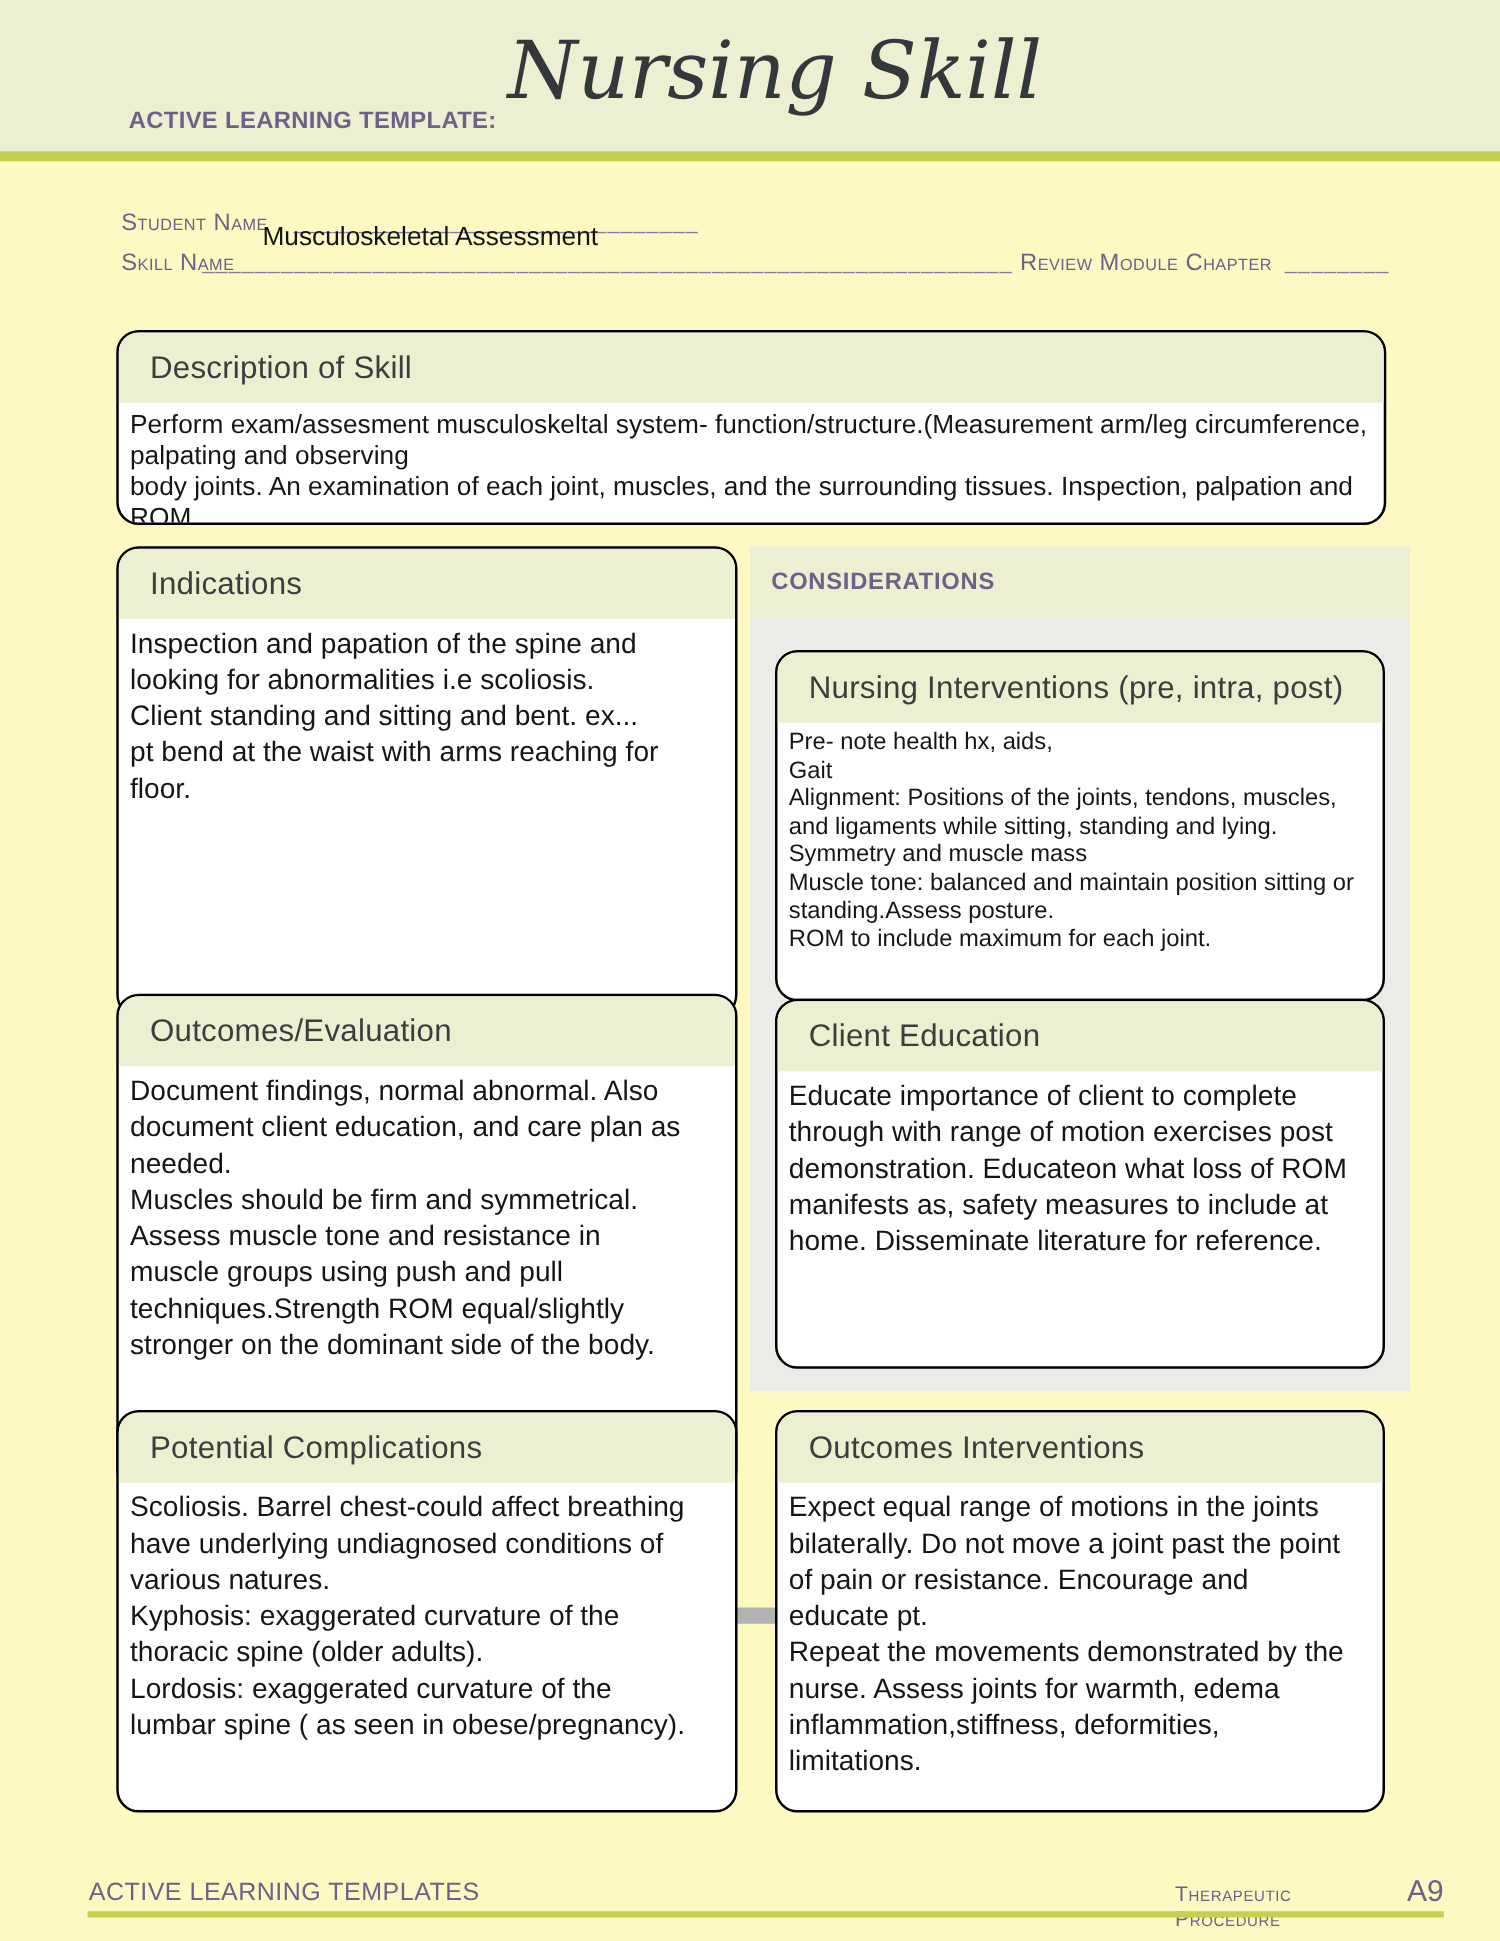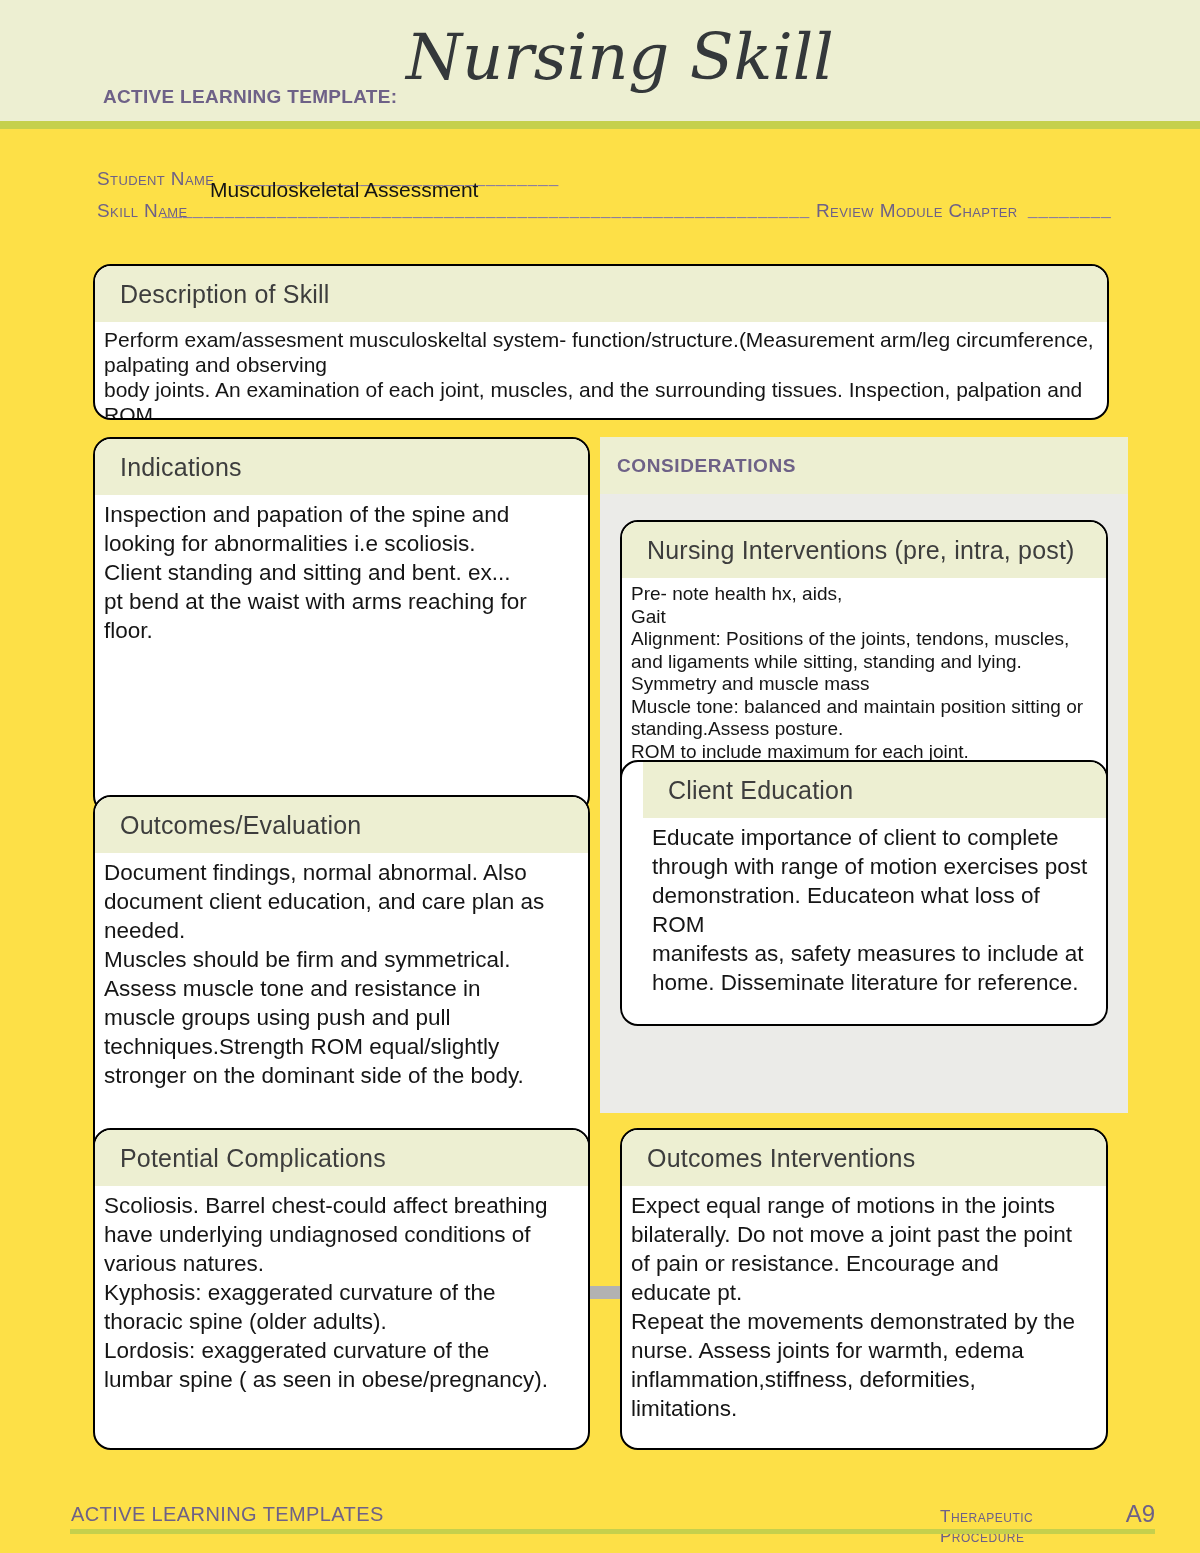--- a/index.html
+++ b/index.html
@@ -1,19 +1,19 @@
 <!DOCTYPE html>
 <html><head>
 <meta charset="utf-8">
 <style>
   * { margin:0; padding:0; box-sizing:border-box; }
   html,body { background:#fff; }
   .page {
     position:relative; width:1200px; height:1553px; margin:0 auto;
-    background:#fde047; overflow:hidden;
+    background:#fef9c3; overflow:hidden;
     font-family:"Liberation Sans", sans-serif;
   }
 
   
   .hdr-band { position:absolute; left:0; top:0; width:1200px; height:121px; background:#edefd2; }
   .hdr-label {
     position:absolute; left:103px; top:86px;
     font-size:19px; font-weight:bold; letter-spacing:.3px; color:#6e6187;
   }
   .hdr-title {
@@ -135,21 +135,21 @@
     <div class="box-body body-lg">Document findings, normal abnormal. Also
 document client education, and care plan as
 needed.
 Muscles should be firm and symmetrical.
 Assess muscle tone and resistance in
 muscle groups using push and pull
 techniques.Strength ROM equal/slightly
 stronger on the dominant side of the body.</div>
   </div>
 
-  <div class="box" style="left:620px; top:760px; width:488px; height:266px;padding-left:21px;">
+  <div class="box" style="left:620px; top:799px; width:488px; height:296px;">
     <div class="box-header">
       <span class="box-title">Client Education</span>
     </div>
     <div class="box-body body-lg">Educate importance of client to complete
 through with range of motion exercises post
 demonstration. Educateon what loss of ROM
 manifests as, safety measures to include at
 home. Disseminate literature for reference.</div>
   </div>
 

